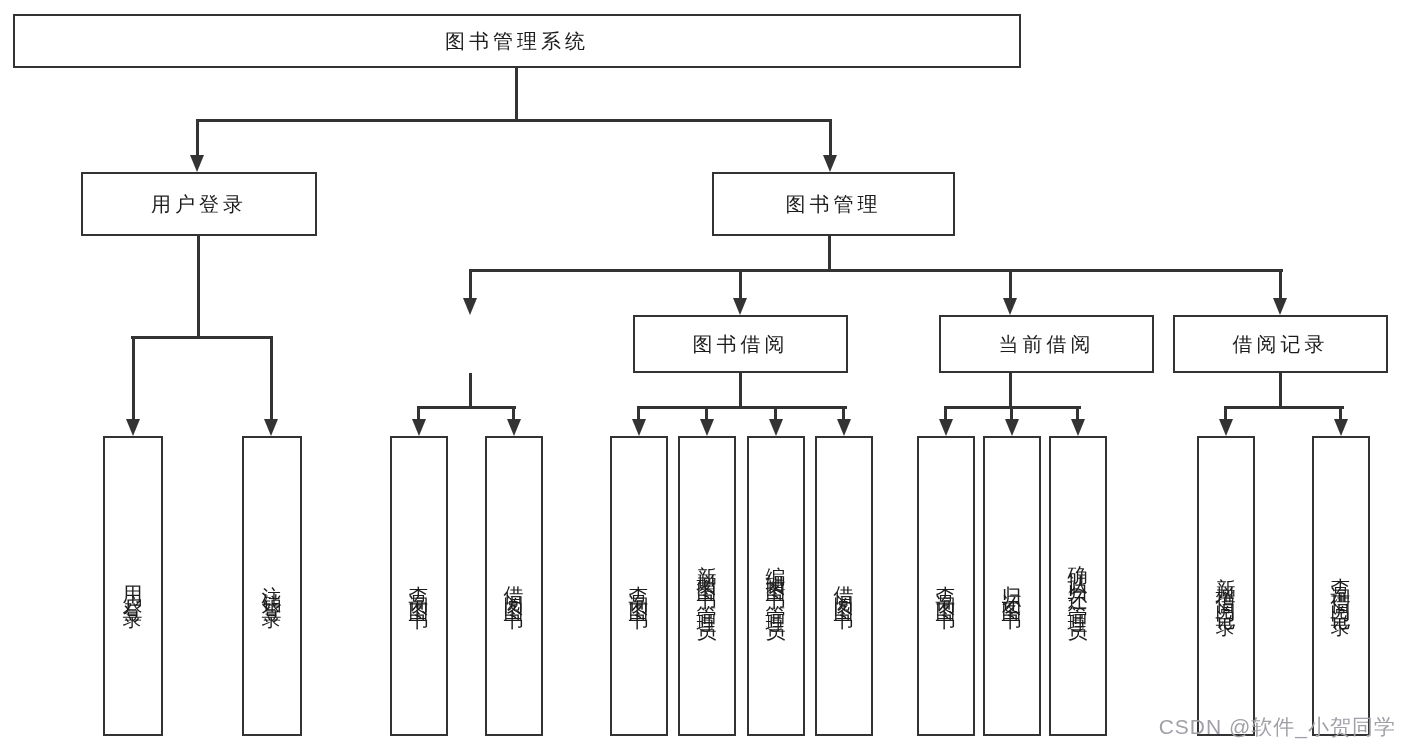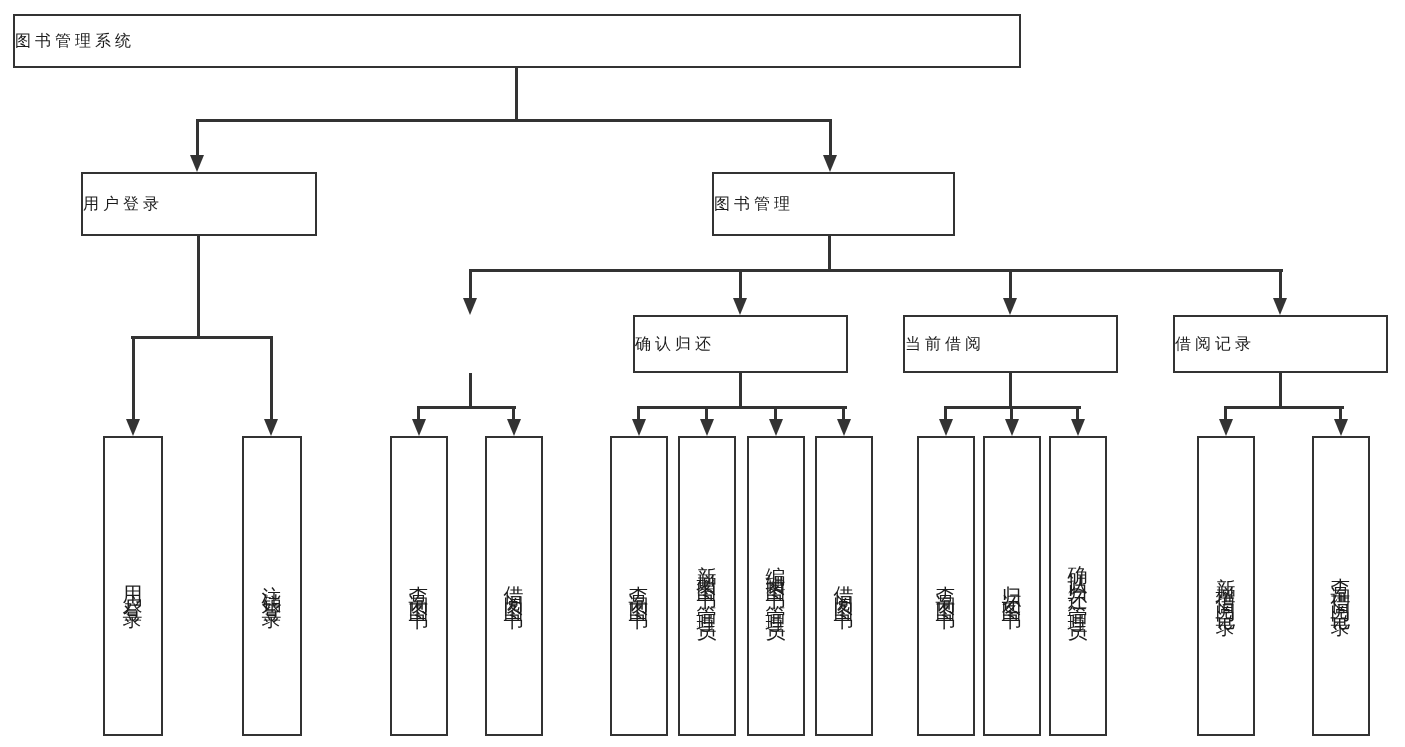--- a/index.html
+++ b/index.html
@@ -13,22 +13,22 @@
   body {
     width: 1405px; height: 747px;
     font-family: "Liberation Sans", "DejaVu Sans", sans-serif;
     position: relative; overflow: hidden;
   }
   .canvas { position: absolute; left: 0; top: 0; width: 1405px; height: 747px; background: var(--bg); }
   .box {
     position: absolute;
     border: 2.5px solid var(--line);
     background: var(--bg);
-    display: flex; align-items: center; justify-content: flex-start;
-    font-size: 16px; letter-spacing: 4px; color: var(--text);
+    display: flex; align-items: center; justify-content: center;
+    font-size: 20px; letter-spacing: 4px; color: var(--text);
     white-space: nowrap;
   }
   .vbox {
     position: absolute;
     border: 2.5px solid var(--line);
     background: var(--bg);
     display: flex; align-items: center; justify-content: center;
   }
   .vbox > span {
     writing-mode: vertical-rl;
@@ -84,23 +84,23 @@
   <div class="vline" style="left:469px; top:269px; width:3px; height:31px;"></div>
   <div class="arrow" style="left:463px; top:298px;"></div>
   <div class="vline" style="left:739px; top:269px; width:3px; height:31px;"></div>
   <div class="arrow" style="left:733px; top:298px;"></div>
   <div class="vline" style="left:1009px; top:269px; width:3px; height:31px;"></div>
   <div class="arrow" style="left:1003px; top:298px;"></div>
   <div class="vline" style="left:1279px; top:269px; width:3px; height:31px;"></div>
   <div class="arrow" style="left:1273px; top:298px;"></div>
 
   <div class="box" style="left:633px; top:315px; width:215px; height:58px;">
-    <span>确认归还</span>
+    <span>图书借阅</span>
   </div>
-  <div class="box" style="left:903px; top:315px; width:215px; height:58px;">
+  <div class="box" style="left:939px; top:315px; width:215px; height:58px;">
     <span>当前借阅</span>
   </div>
   <div class="box" style="left:1173px; top:315px; width:215px; height:58px;">
     <span>借阅记录</span>
   </div>
 
   <div class="vline" style="left:469px; top:373px; width:3px; height:34px;"></div>
   <div class="hline" style="left:417px; top:406px; width:99px; height:3px;"></div>
   <div class="vline" style="left:417px; top:406px; width:3px; height:14px;"></div>
   <div class="arrow" style="left:412px; top:419px;"></div>
@@ -171,14 +171,15 @@
     <span>确认归还（管理员）</span>
   </div>
 
   <div class="vbox" style="left:1197px; top:436px; width:58px; height:300px;">
     <span>新增借阅记录</span>
   </div>
   <div class="vbox" style="left:1312px; top:436px; width:58px; height:300px;">
     <span>查询借阅记录</span>
   </div>
 
+  <div class="watermark">CSDN @软件_小贺同学</div>
 
 </div>
 
 </body></html>

